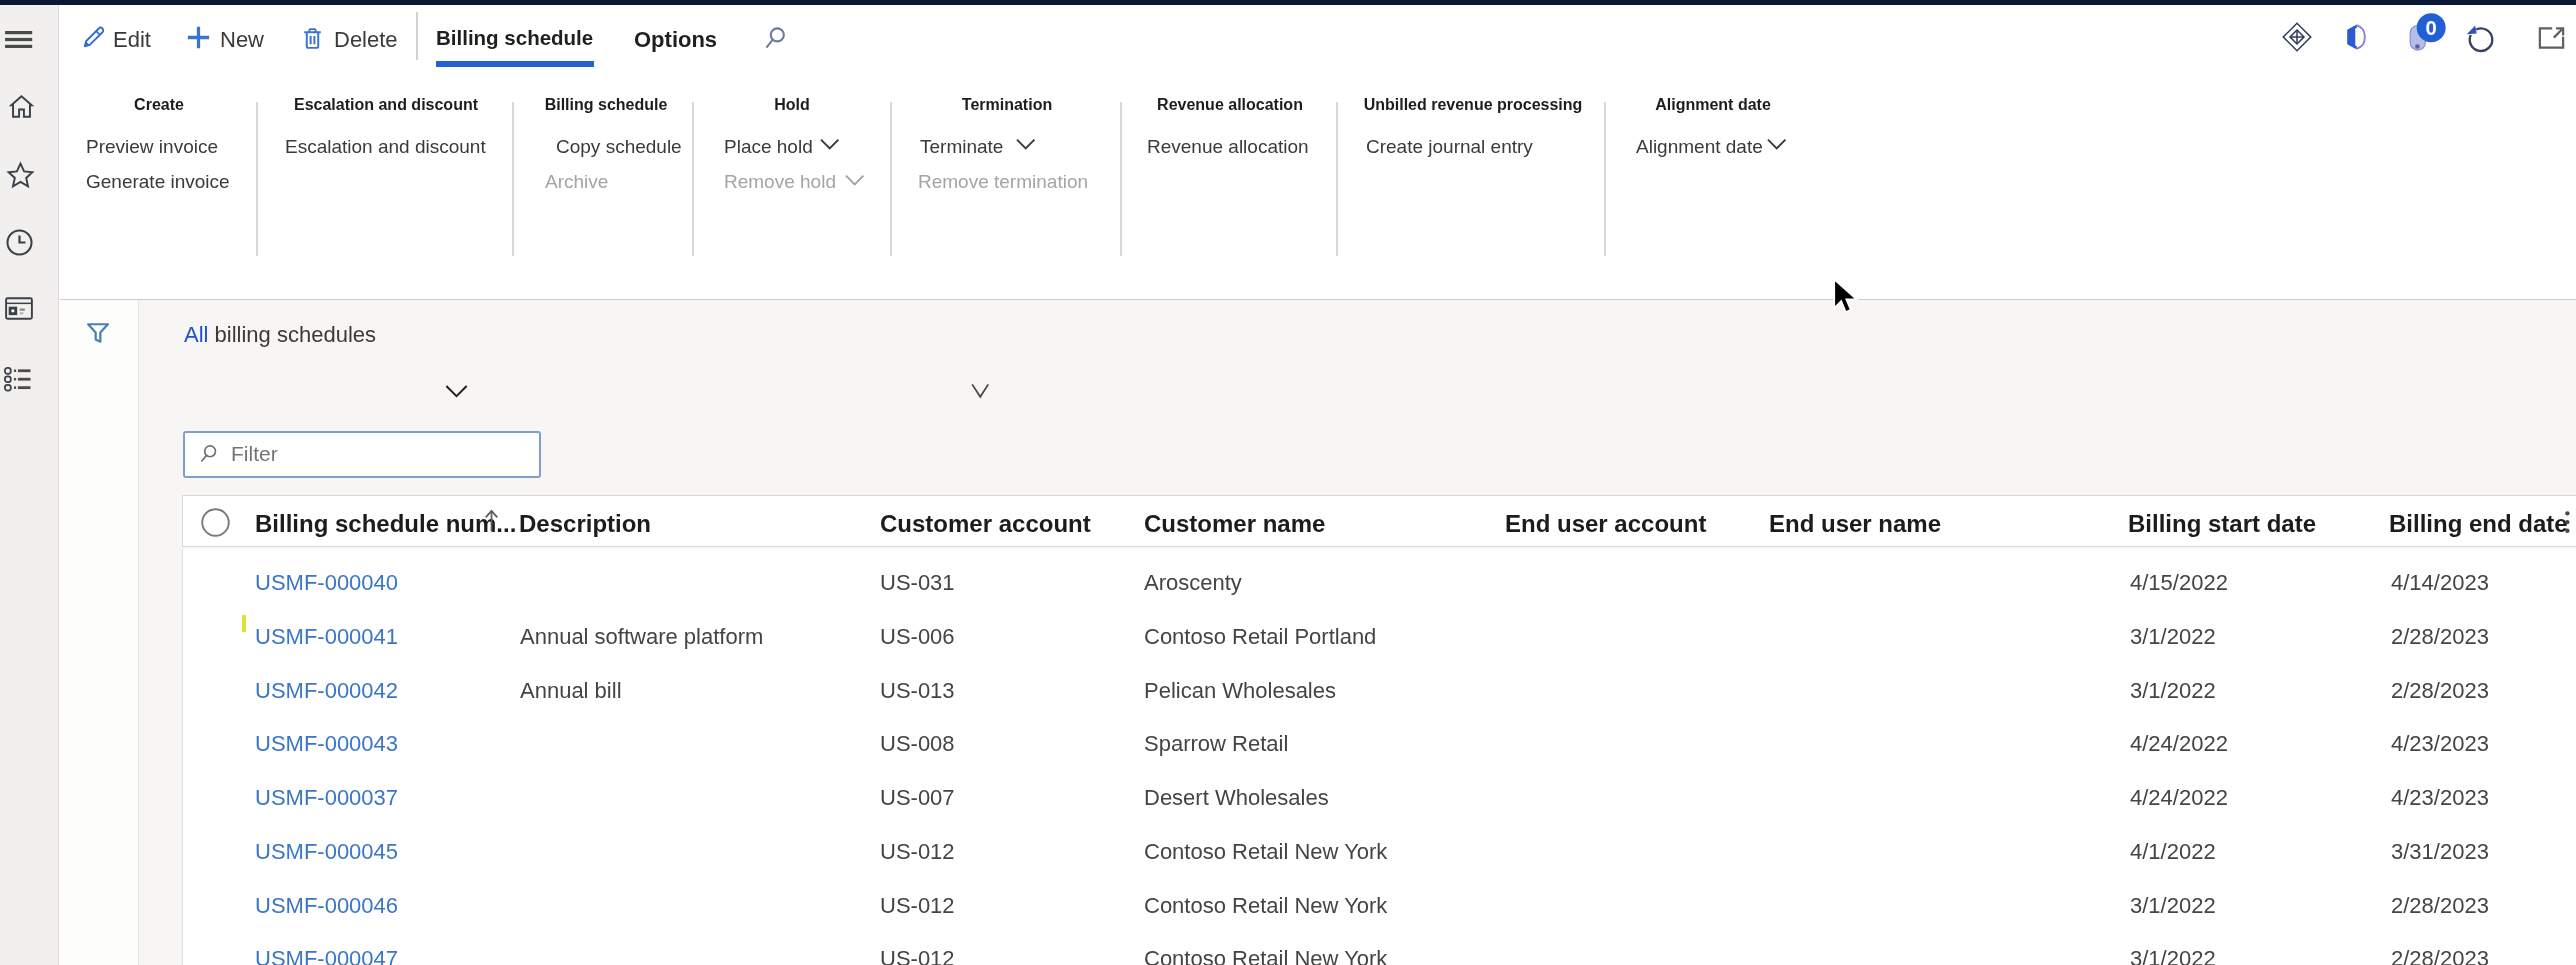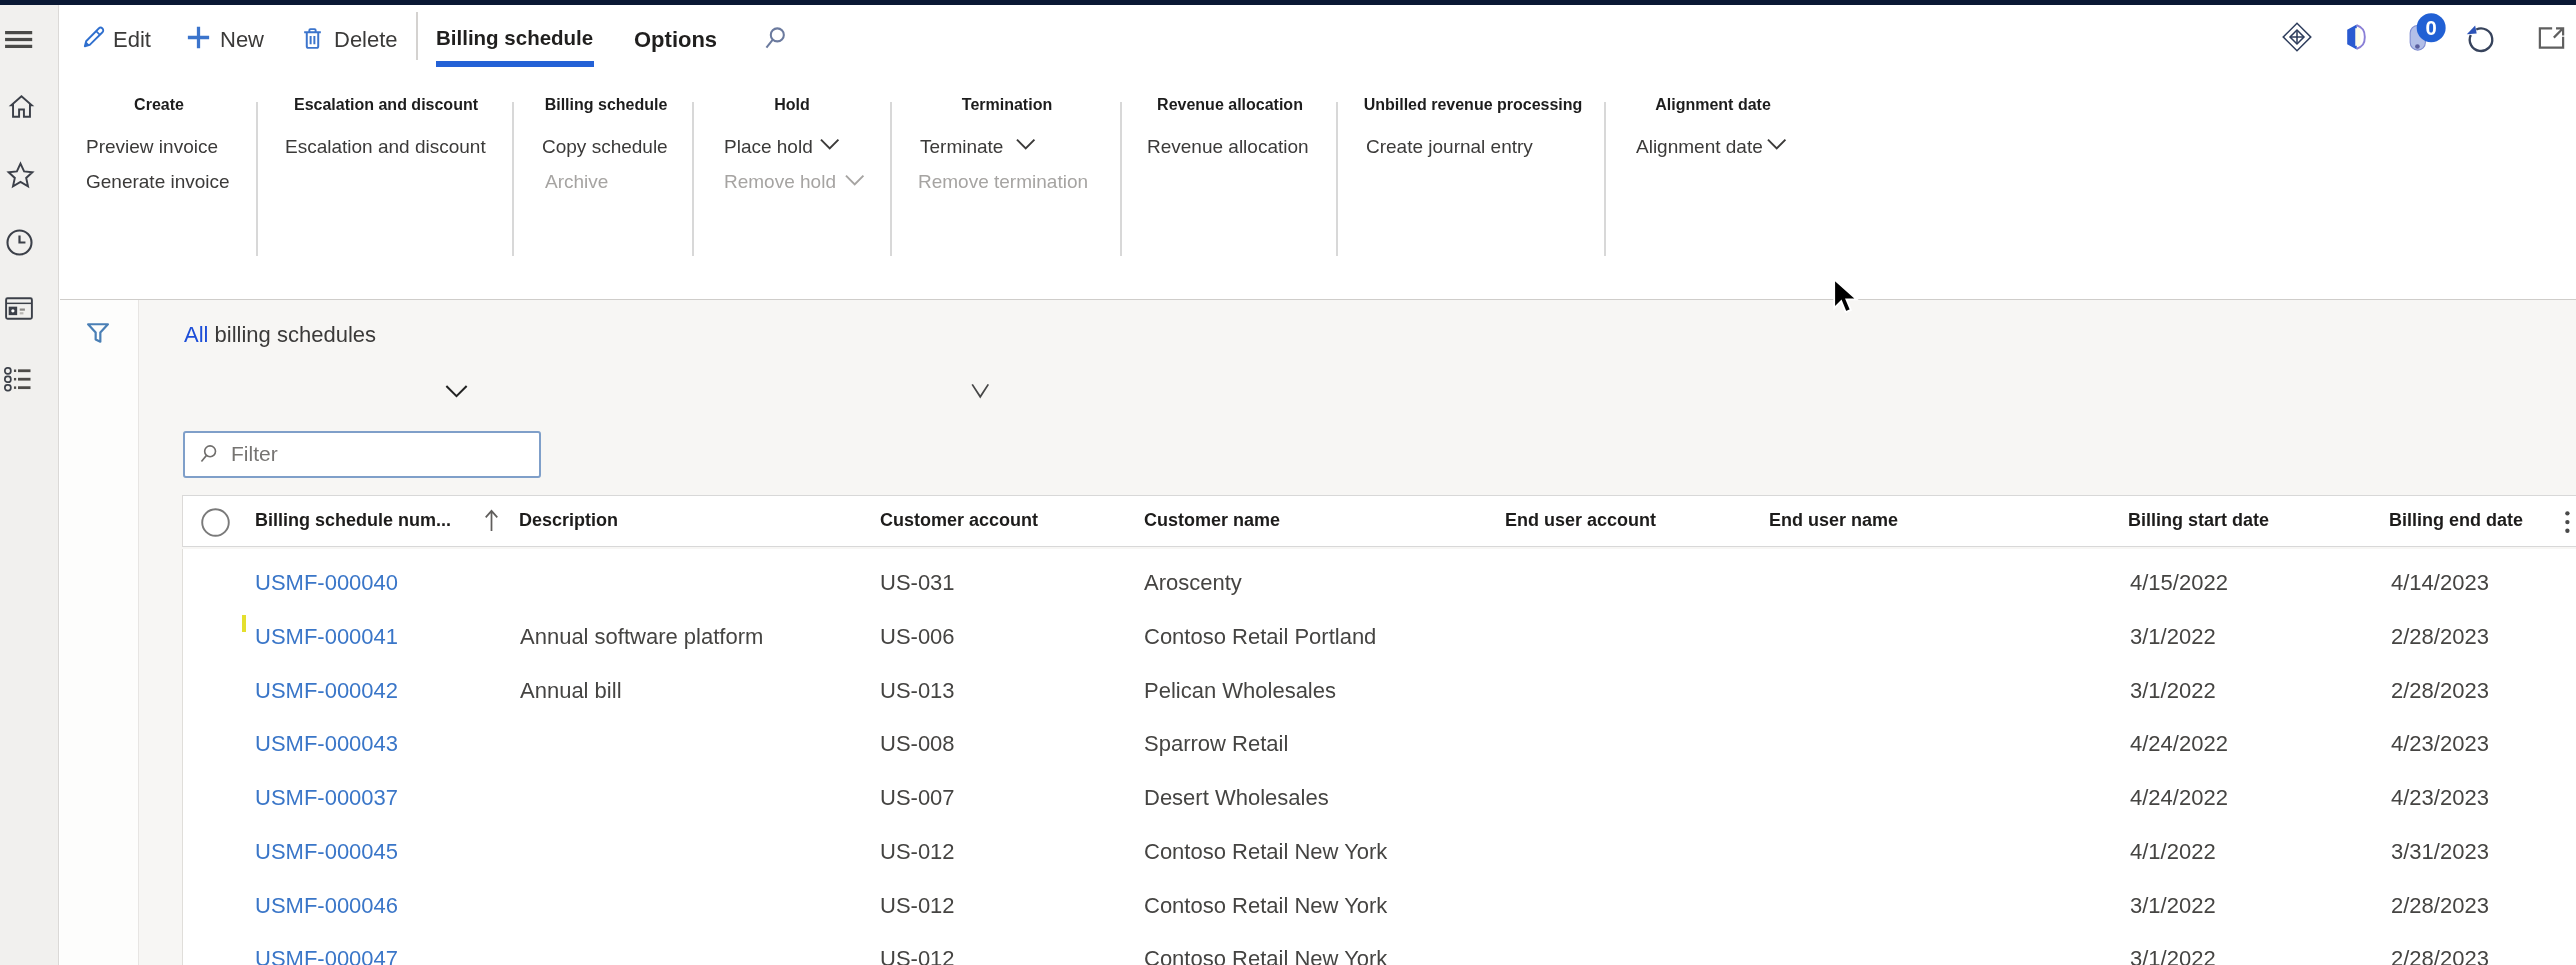--- a/index.html
+++ b/index.html
@@ -9,21 +9,21 @@
   #page { position:relative; width:2576px; height:965px; background:#fff; }
   #topstrip { left:0; top:0; width:2576px; height:5.1px; background:#0a1834; }
   #sidebar { left:0; top:5.1px; width:59px; height:960px; background:#f1f0ee; border-right:1.5px solid #dbd9d7; }
   #contentbg { left:60px; top:299px; width:2516px; height:667px; background:#f7f6f4; border-top:1.5px solid #cfcdca; }
   #filterstrip { left:60px; top:300px; width:79px; height:665px; background:#fdfdfc; border-right:1.5px solid #e7e5e3; }
   .tbtxt { font-size:22px; color:#3b3a39; white-space:nowrap; }
   .riblabel { font-size:16px; font-weight:bold; color:#1d1d1d; white-space:nowrap; transform:translateX(-50%); }
   .ribitem { font-size:19px; color:#3b3a39; white-space:nowrap; }
   .ribitem.dis { color:#a6a4a2; }
   .ribdiv { width:1.5px; background:#d8d8d8; top:102px; height:154px; }
-  .hdrcell { font-size:18px; font-weight:bold; color:#1d1c1b; white-space:nowrap; }
+  .hdrcell { font-size:24px; font-weight:bold; color:#1d1c1b; white-space:nowrap; }
   .cell { font-size:22px; color:#454442; white-space:nowrap; }
   .link { font-size:22px; color:#3a76c8; white-space:nowrap; }
   svg { display:block; }
 </style>
 </head>
 <body>
 <div id="page">
   <div id="topstrip" class="abs"></div>
   <div id="sidebar" class="abs"></div>
 
@@ -119,21 +119,21 @@
   </svg>
 
   <div class="abs riblabel" style="left:159px; top:96px;">Create</div>
   <div class="abs ribitem" style="left:86px; top:136px;">Preview invoice</div>
   <div class="abs ribitem" style="left:86px; top:171px;">Generate invoice</div>
   <div class="abs ribdiv" style="left:256px;"></div>
   <div class="abs riblabel" style="left:386px; top:96px;">Escalation and discount</div>
   <div class="abs ribitem" style="left:285px; top:136px;">Escalation and discount</div>
   <div class="abs ribdiv" style="left:512px;"></div>
   <div class="abs riblabel" style="left:606px; top:96px;">Billing schedule</div>
-  <div class="abs ribitem" style="left:542px; top:136px;text-align:right;">Copy schedule</div>
+  <div class="abs ribitem" style="left:556px; top:136px;text-align:right;">Copy schedule</div>
   <div class="abs ribitem dis" style="left:545px; top:171px;">Archive</div>
   <div class="abs ribdiv" style="left:692px;"></div>
   <div class="abs riblabel" style="left:792px; top:96px;">Hold</div>
   <div class="abs ribitem" style="left:724px; top:136px;">Place hold</div>
   <svg class="abs" style="left:818px; top:136px;" width="23.4" height="16" viewBox="0 0 32 22">
       <path d="M4 5 16 17 28 5" fill="none" stroke="#3b3a39" stroke-width="2.7"></path>
     </svg>
   <div class="abs ribitem dis" style="left:724px; top:171px;">Remove hold</div>
   <svg class="abs" style="left:843px; top:172px;" width="23.4" height="16" viewBox="0 0 32 22">
       <path d="M4 5 16 17 28 5" fill="none" stroke="#a6a4a2" stroke-width="2.7"></path>

